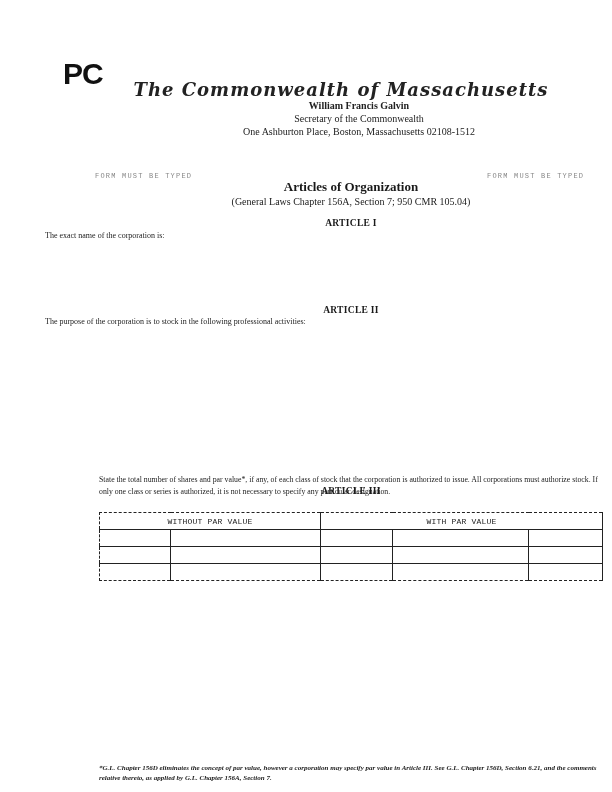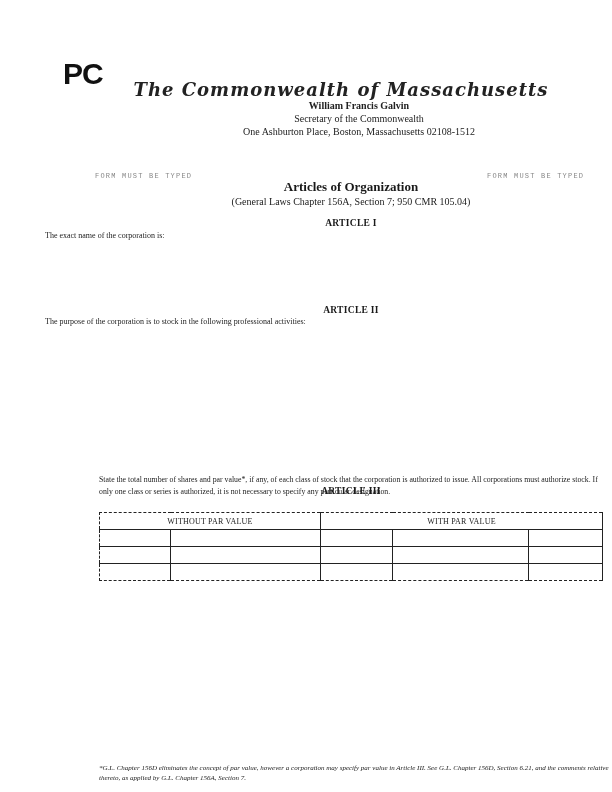--- a/index.html
+++ b/index.html
@@ -59,30 +59,30 @@
       font-size: 7.8px; line-height: 12px; color: #222; text-align: left;
     }
 
     table.shares {
       position: absolute; left: 54px; top: 467px; width: 503px;
       border-collapse: collapse; table-layout: fixed;
       font-size: 8px; color: #222;
     }
     table.shares td, table.shares th {
       border: 1px solid #222; height: 17px; text-align: center;
-      font-weight: normal; letter-spacing: 0.2px;
+      font-weight: normal; letter-spacing: 0.2px; font-family: Liberation Mono, monospace;
     }
     table.shares tr.group th { border-top: 1px dashed #222; }
     table.shares th.divider, table.shares td.divider { border-left: 1.5px dashed #222; }
     table.shares td:first-child, table.shares th:first-child { border-left: 1px dashed #222; }
     table.shares tr:last-child td { border-bottom: 1px dashed #222; }
 
     .footnote {
       position: absolute; left: 54px; width: 510px; top: 718px;
-      font-size: 7px; font-style: italic; line-height: 10px; color: #222;
+      font-size: 7px; font-style: italic; line-height: 10px; color: #222; font-weight: bold;
     }
     .footer-rule {
       position: absolute; left: 18px; top: 759px; width: 60px;
       border-top: 1px dashed #444;
     }
     .footer-left {
       position: absolute; left: 18px; top: 764px;
       font-family: "Liberation Sans", sans-serif; font-size: 7px; color: #333;
     }
     .footer-right {

